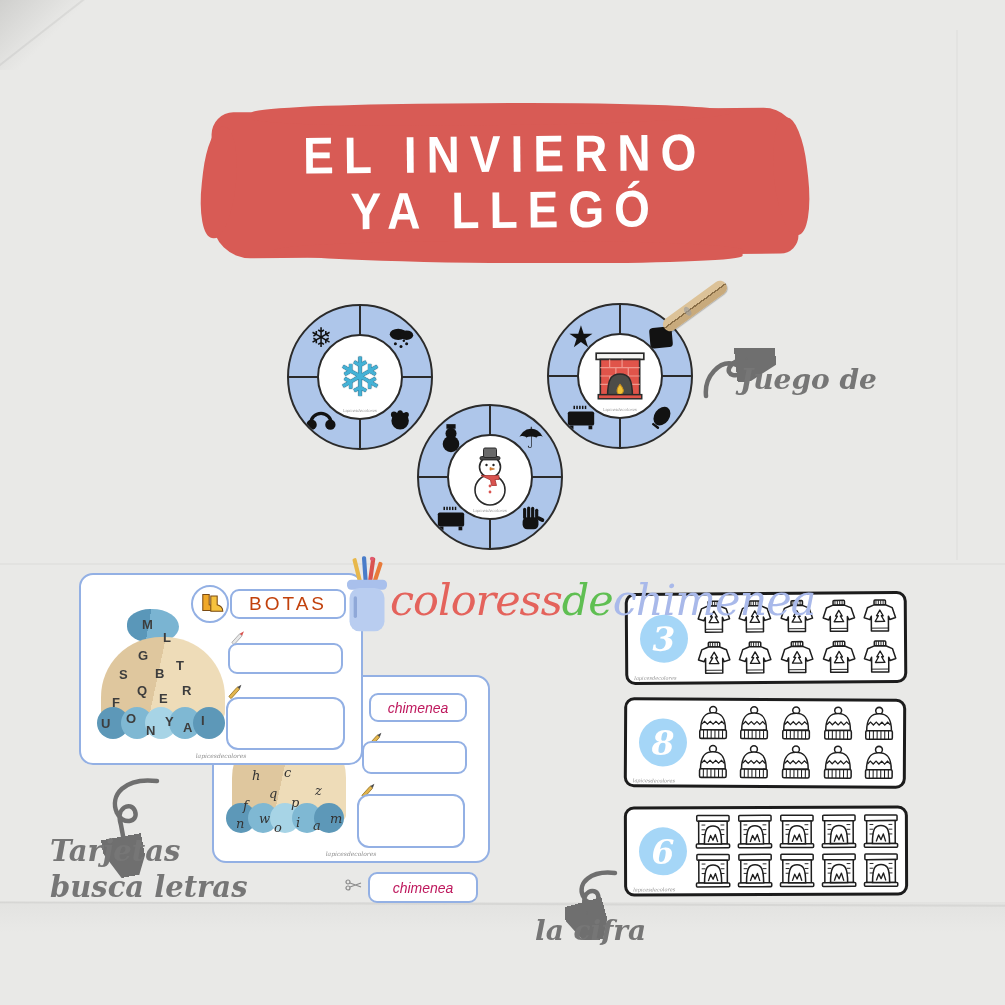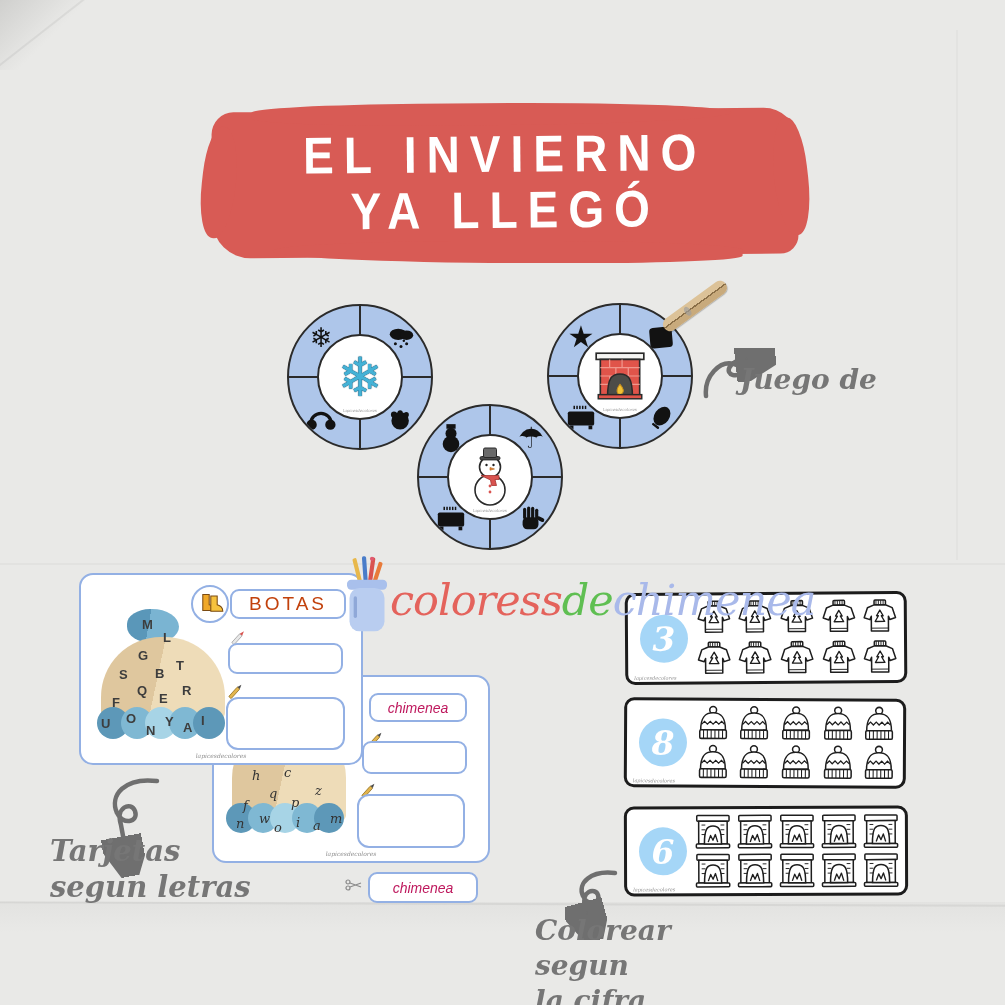--- a/index.html
+++ b/index.html
@@ -381,21 +381,21 @@
 <svg class="ann-arrow" style="left:95px;top:775px;" width="75" height="105">
   <defs>
       <marker id="ah2" markerWidth="9" markerHeight="9" refX="6" refY="4" orient="auto">
         <path d="M0,0 L8,4 L0,8 Z" fill="#6f6f6f"></path>
       </marker>
     </defs>
   <path d="M62,6 C30,2 14,20 22,38 C27,50 44,48 40,36 C36,26 20,32 26,50 L33,88" marker-end="url(#ah2)"></path>
 </svg>
 <div class="script" style="left:50px;top:833px;width:205px;font-size:29px;">
   <div>Tarjetas</div>
-  <div>segun letras</div>
+  <div>busca letras</div>
 </div>
 
 <div class="strip" style="left:625px;top:592px;transform:rotate(-.4deg);">
   <div class="strip-number">3</div>
   <div class="strip-icons" style="grid-template-columns: repeat(5, 1fr);">
       <svg viewBox="0 0 40 38">
     <g fill="#fff" stroke="#1e1e1e" stroke-width="1.6" stroke-linejoin="round">
       <rect x="14" y="1.5" width="12" height="5" rx="1"></rect>
       <path d="M14,6.5 L7,9.5 L3.5,20 L9.5,22 L11,18.5 L11,34 L29,34 L29,18.5 L30.5,22 L36.5,20 L33,9.5 L26,6.5 Z"></path>
     </g>
@@ -712,15 +712,14 @@
 
 <svg class="ann-arrow" style="left:565px;top:868px;" width="60" height="72">
   <defs>
       <marker id="ah3" markerWidth="9" markerHeight="9" refX="6" refY="4" orient="auto">
         <path d="M0,0 L8,4 L0,8 Z" fill="#6f6f6f"></path>
       </marker>
     </defs>
   <path d="M50,5 C26,2 12,15 18,28 C22,38 36,36 33,27 C30,19 16,23 20,38 L26,60" marker-end="url(#ah3)"></path>
 </svg>
 <div class="script" style="left:535px;top:913px;width:225px;font-size:28px;">
-  <div>Colorear segun</div>
   <div>la cifra</div>
 </div>
 
 </body></html>

